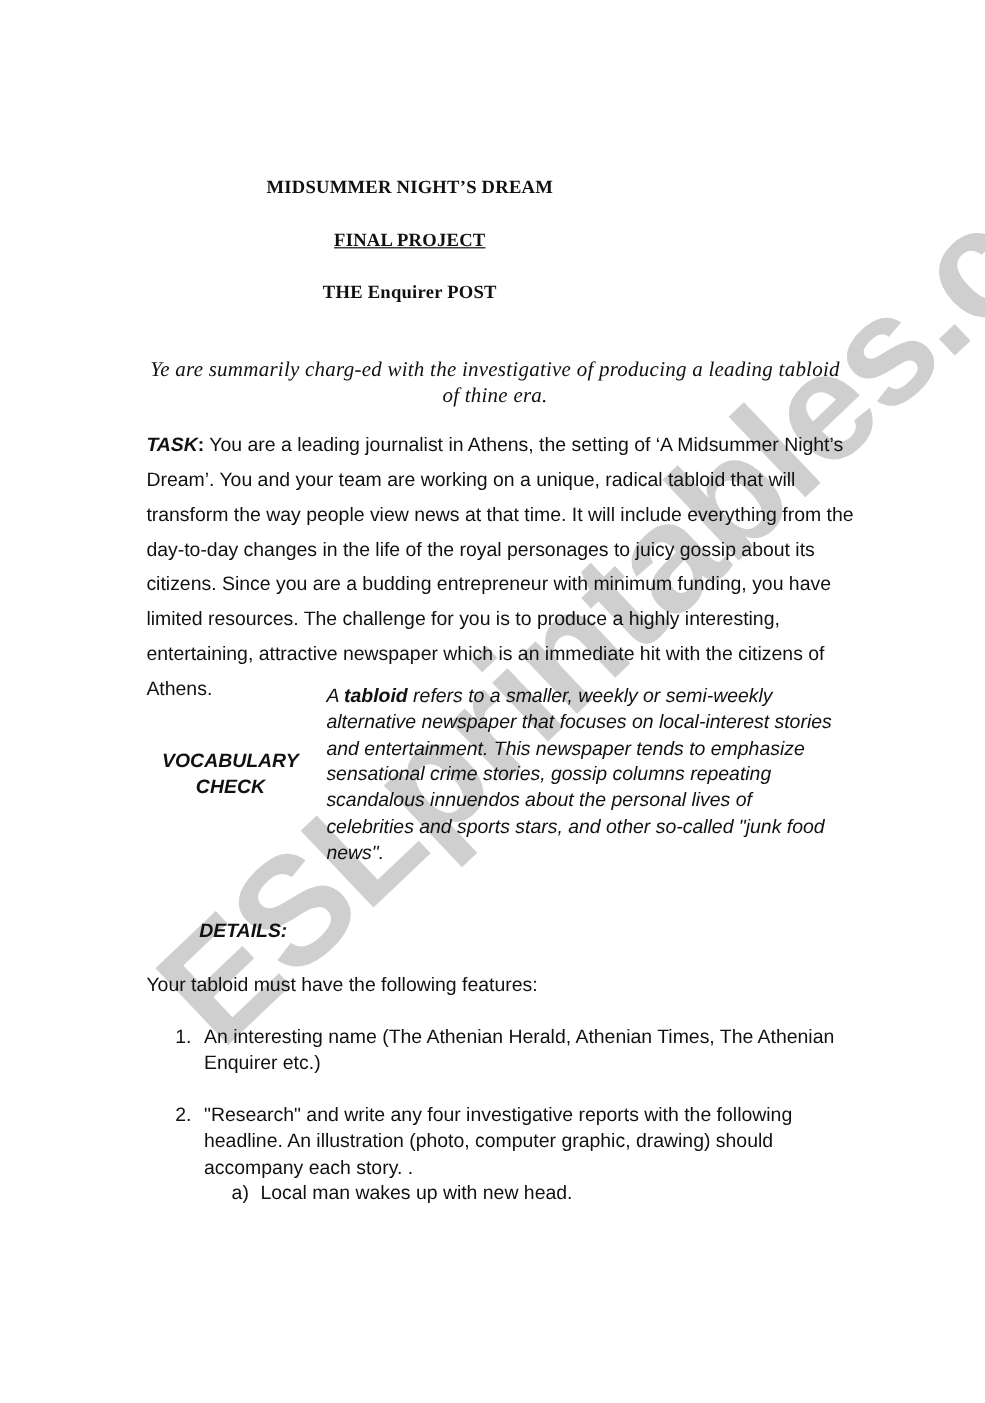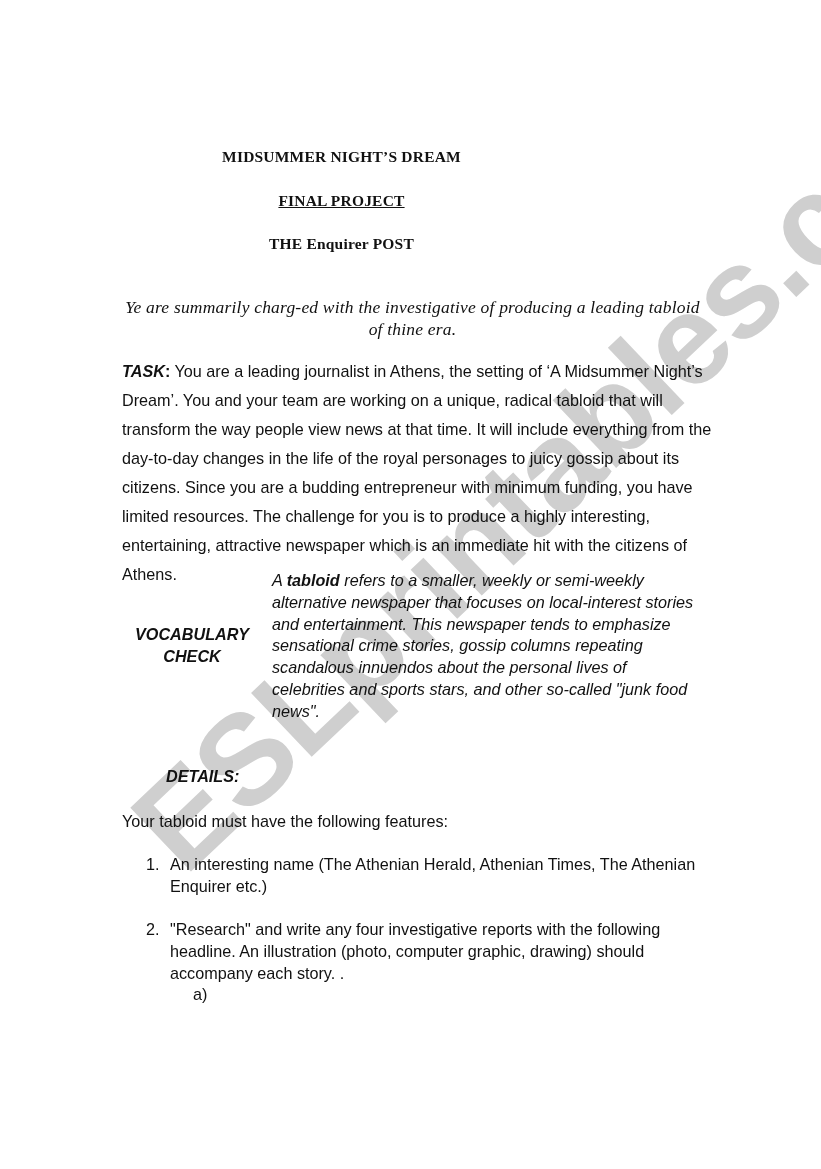--- a/index.html
+++ b/index.html
@@ -187,18 +187,19 @@
       <span class="list-num">1.</span>
       <span class="list-text">An interesting name (The Athenian Herald, Athenian Times, The Athenian Enquirer etc.)</span>
     </div>
 
     <div class="list-item" style="top:919px;">
       <span class="list-num">2.</span>
       <div class="list-text">
         <div>"Research" and write any four investigative reports with the following headline. An illustration (photo, computer graphic, drawing) should accompany each story. .</div>
         <div class="sub-item">
           <span class="sub-letter">a)</span>
+          <span>Local man wakes up with new head.</span>
         </div>
       </div>
     </div>
 
   </div>
 </div>
 
 </body></html>

